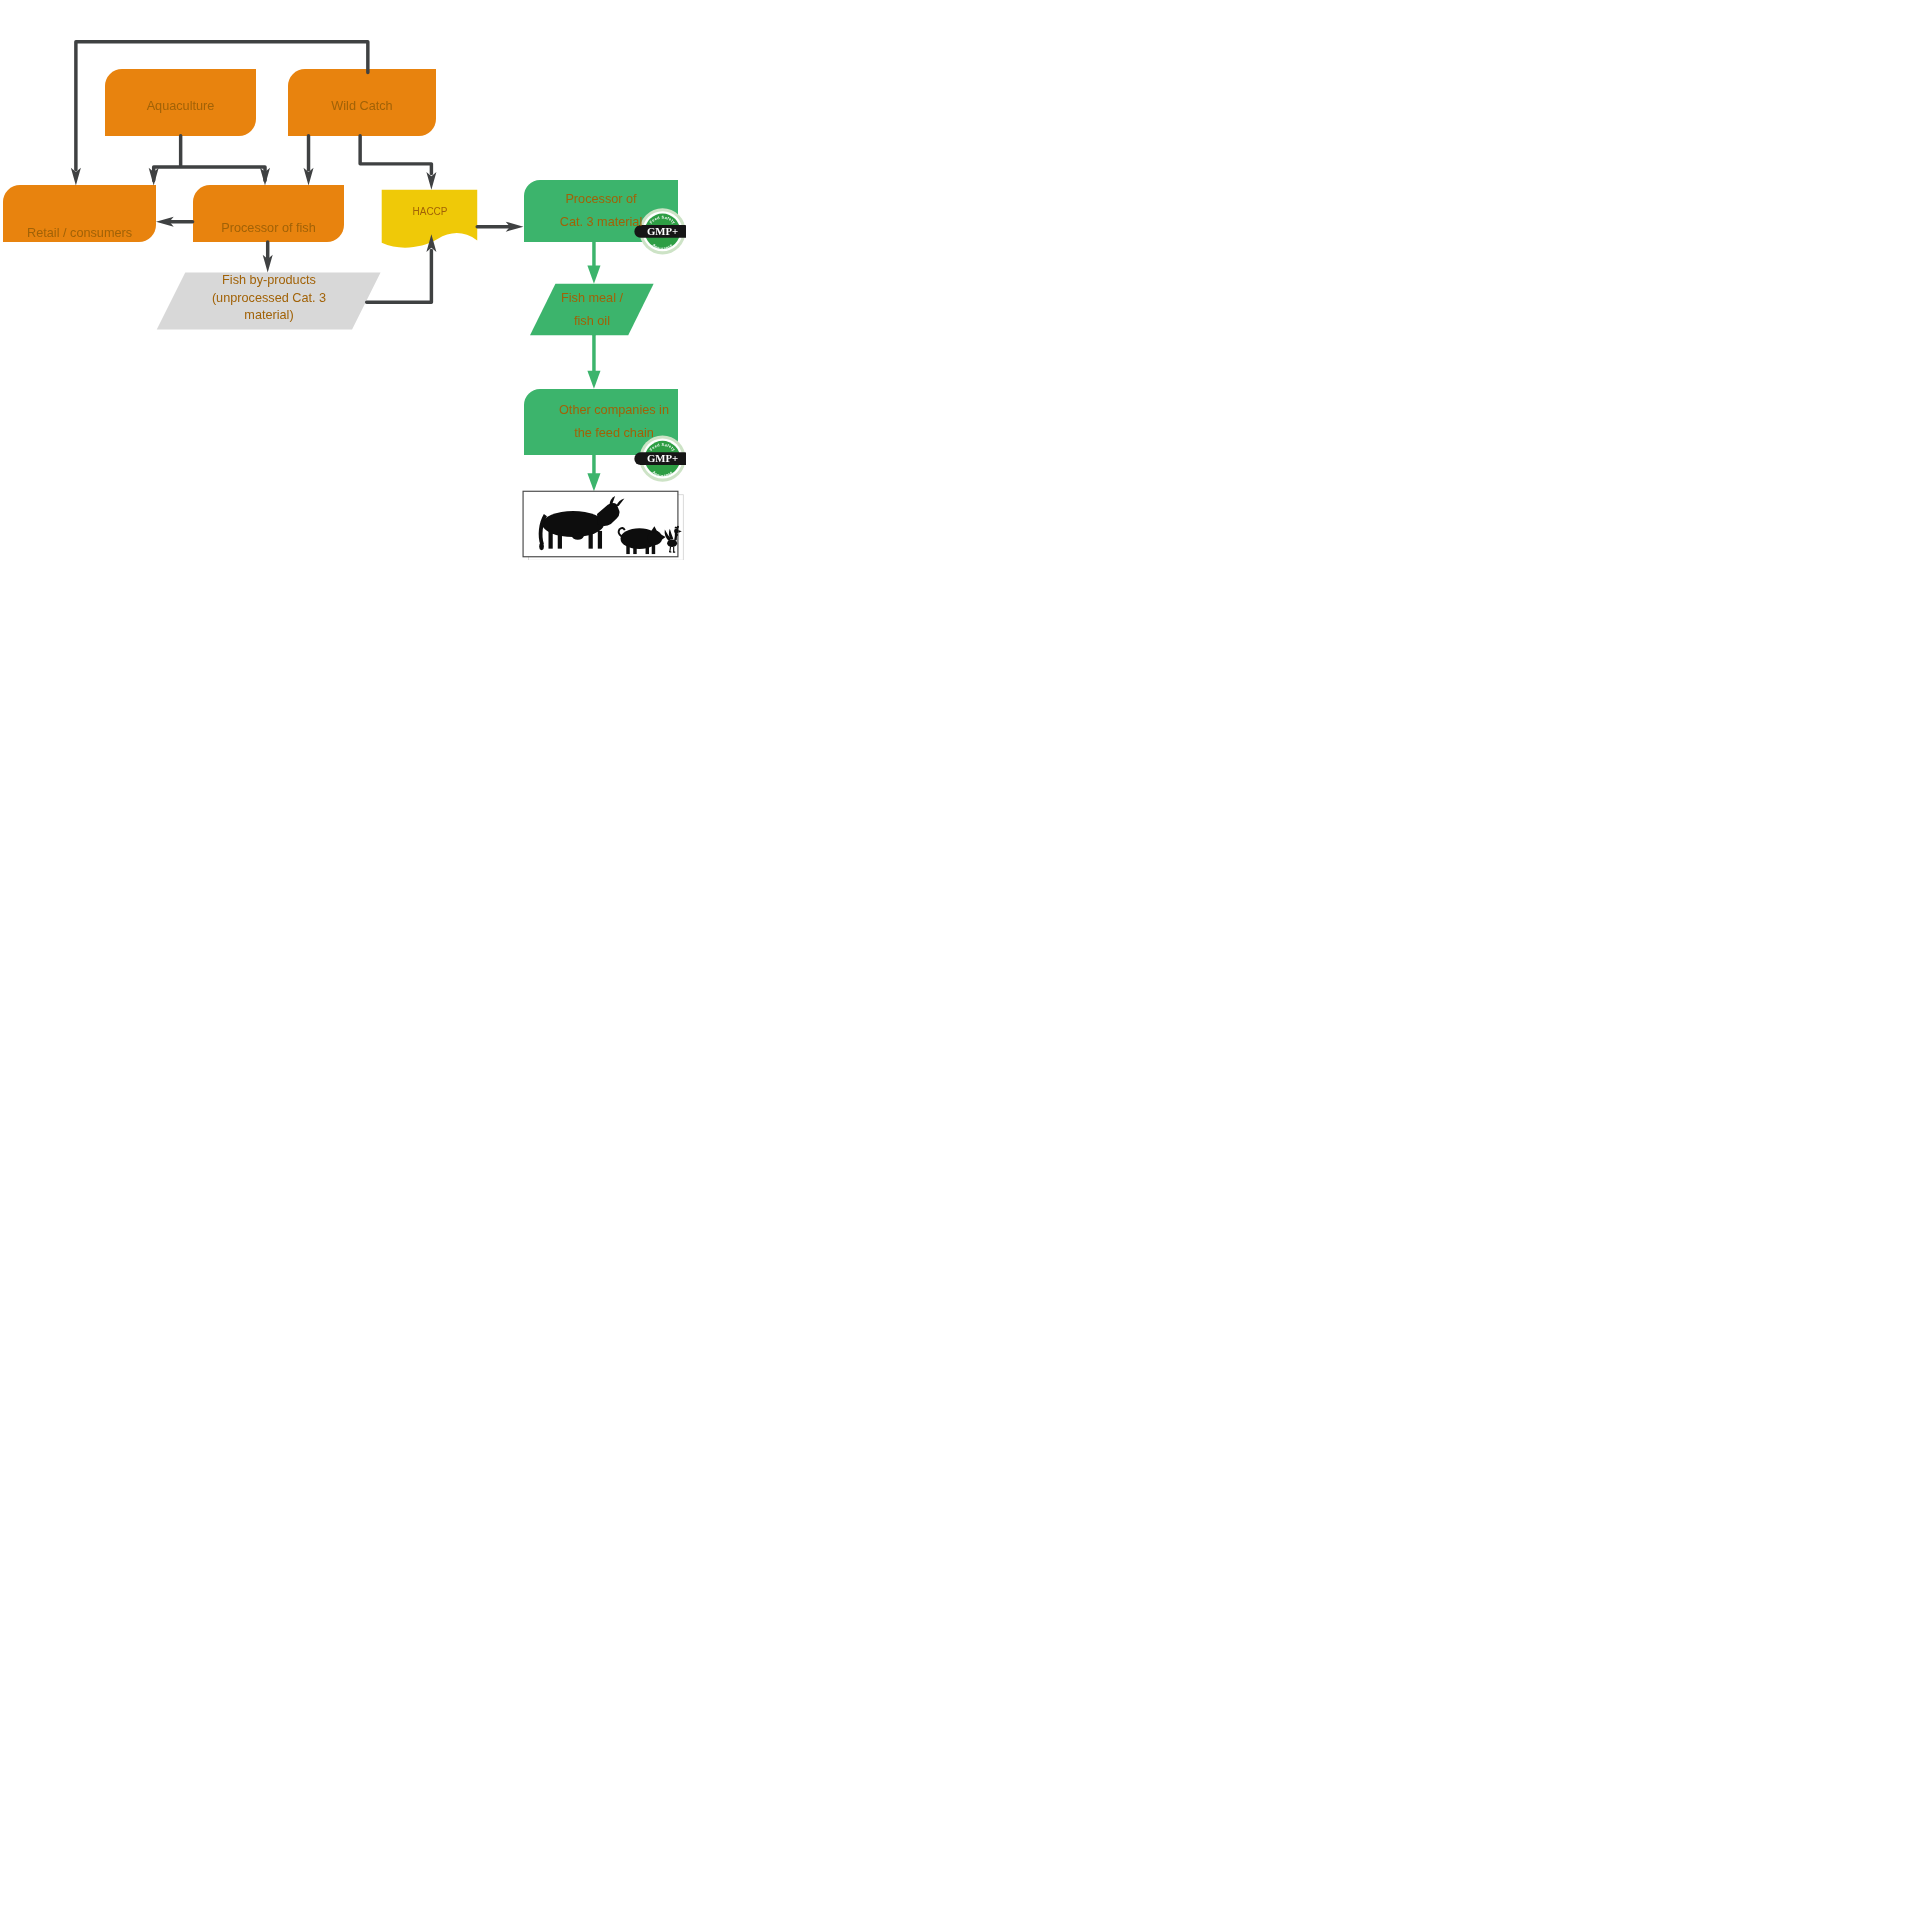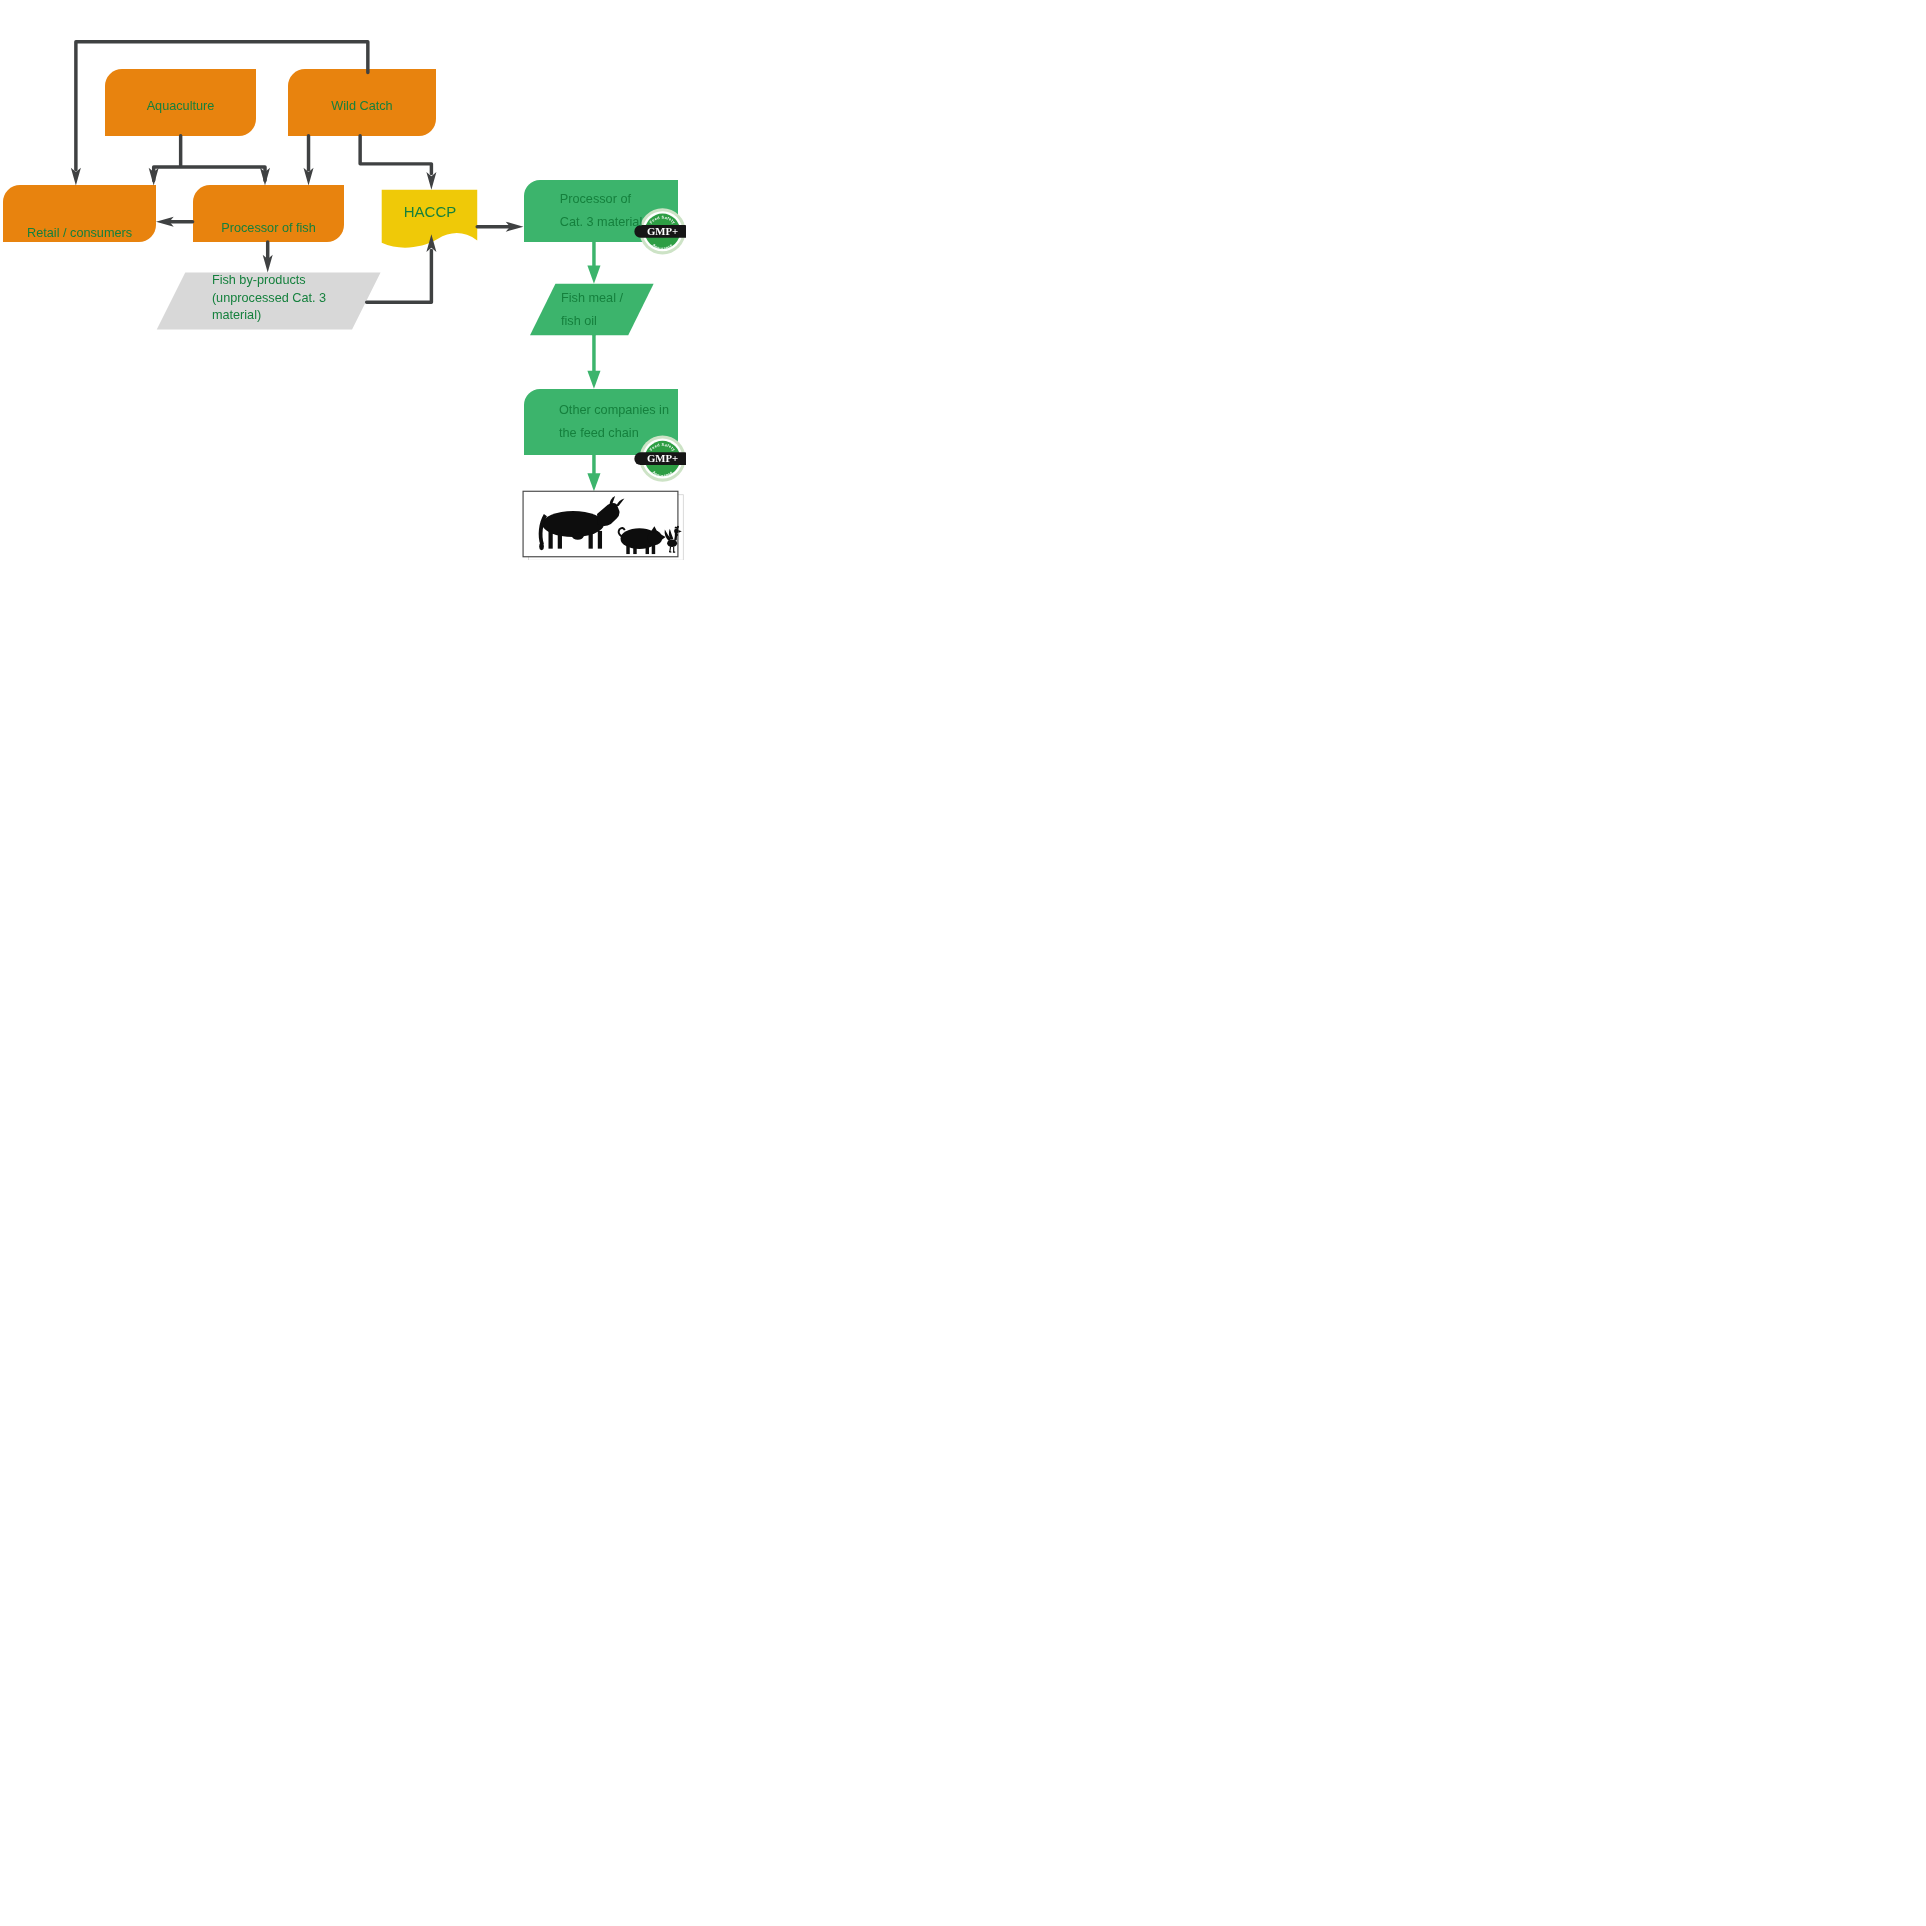--- a/index.html
+++ b/index.html
@@ -3,25 +3,25 @@
 <meta charset="utf-8">
 <style>
   html,body{margin:0;padding:0;background:#ffffff;}
   body{font-family:"Liberation Sans", sans-serif;}
   .canvas{position:relative;width:686px;height:560px;background:#ffffff;overflow:hidden;}
   .layer{position:absolute;left:0;top:0;z-index:2;overflow:visible;}
   .node{position:absolute;z-index:1;}
   .orange{background:#E8830E;border-radius:17px 0 17px 0;}
   .green{background:#3CB46C;border-radius:16px 0 16px 0;}
   .label{position:absolute;z-index:3;display:flex;align-items:center;justify-content:center;
-         text-align:left;color:#15803d;font-size:12.7px;line-height:1.25;}
+         text-align:center;color:#a16207;font-size:12.7px;line-height:1.25;}
   .label .ln{display:block;}
   .wide{line-height:1.85;}
   .para-label{line-height:1.38;}
-  .haccp-label{font-size:15px;}
+  .haccp-label{font-size:10px;}
 </style>
 </head>
 <body>
 
 <div class="canvas">
 
   <div class="node orange" style="left:105px;top:69px;width:151px;height:67px;"></div>
   <div class="node orange" style="left:288px;top:69px;width:148px;height:67px;"></div>
   <div class="node orange" style="left:3.1px;top:185px;width:153px;height:57px;"></div>
   <div class="node orange" style="left:193px;top:185px;width:151px;height:57px;"></div>

